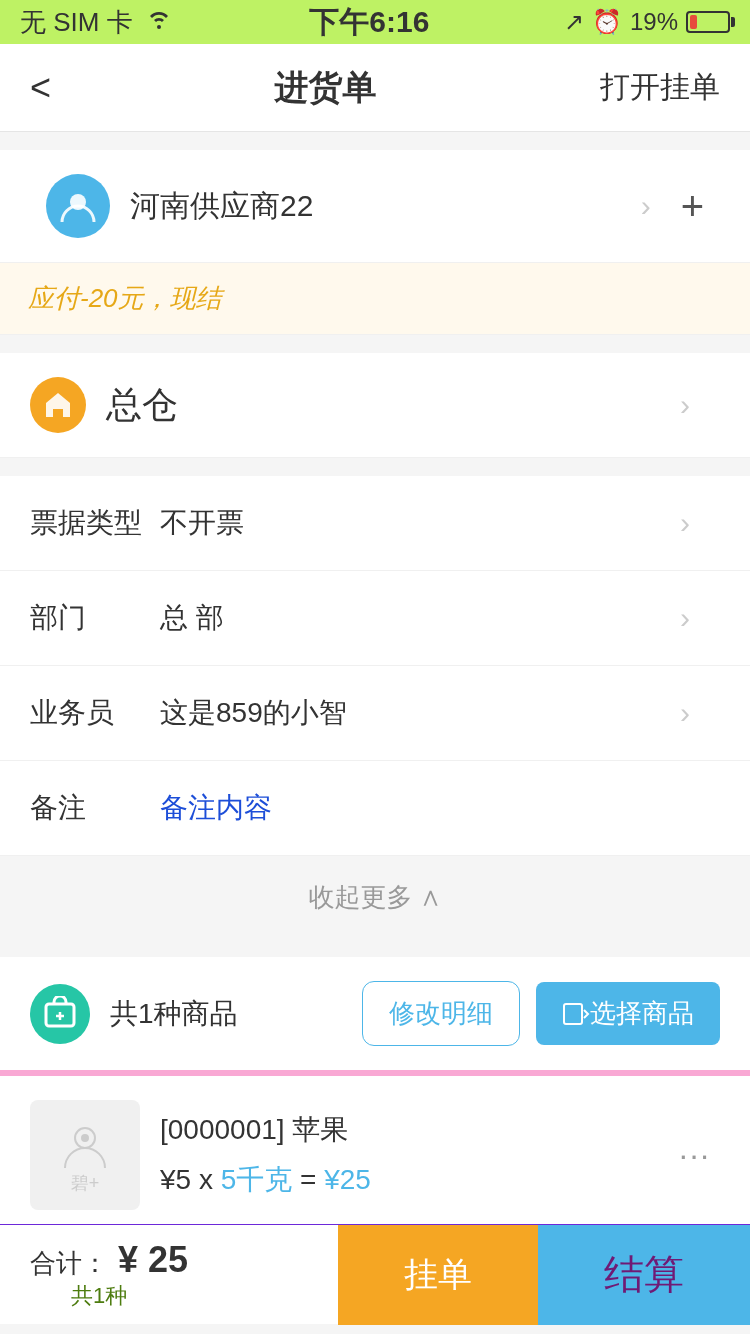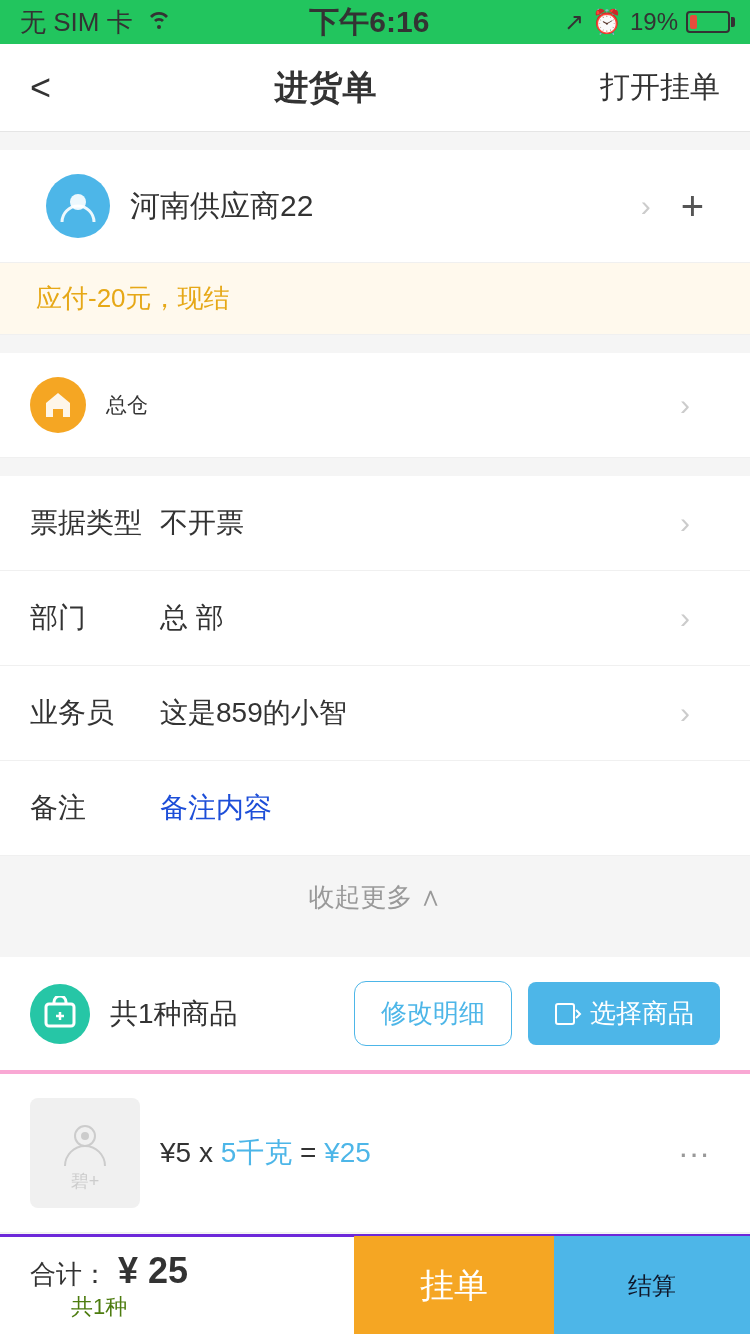--- a/index.html
+++ b/index.html
@@ -9,21 +9,21 @@
       min-height: 1334px;
       font-family: -apple-system, "PingFang SC", "Helvetica Neue", Arial, sans-serif;
       background: #f5f5f5;
       font-size: 28px;
       color: #333;
     }
 
     
     .status-bar {
       height: 44px;
-      background: #22c55e;
+      background: #bef264;
       display: flex;
       align-items: center;
       justify-content: space-between;
       padding: 4px 20px;
       font-size: 26px;
       font-weight: 500;
     }
     .status-left { display: flex; align-items: center; gap: 10px; }
     .status-center { font-size: 30px; font-weight: 700; }
     .status-right { display: flex; align-items: center; gap: 8px; font-size: 24px; }
@@ -103,24 +103,25 @@
     }
     .plus-btn {
       font-size: 40px;
       color: #555;
       cursor: pointer;
     }
 
     
     .notice-banner {
       background: #fff9ed;
-      padding: 18px 36px;
+      padding: 18px 28px;
       font-size: 26px;
       color: #e6a817;
       border-bottom: 1px solid #f0f0f0;
+      font-style: italic;
     }
 
     
     .form-row {
       display: flex;
       align-items: center;
       padding: 28px 30px;
       background: #fff;
       border-bottom: 1px solid #f0f0f0;
       min-height: 88px;
@@ -151,41 +152,41 @@
       border-bottom: 1px solid #f0f0f0;
     }
     .warehouse-icon {
       width: 56px; height: 56px; border-radius: 50%;
       background: #f5a623;
       display: flex; align-items: center; justify-content: center;
       margin-right: 20px; flex-shrink: 0;
     }
     .warehouse-name {
       flex: 1;
-      font-size: 21px;
+      font-size: 36px;
       color: #333;
     }
 
     
     .collapse-more {
       background: #f5f5f5;
       text-align: center;
       padding: 24px;
       font-size: 26px;
       color: #999;
       cursor: pointer;
     }
 
     
     .product-section-header {
       display: flex;
       align-items: center;
       padding: 24px 30px;
       background: #fff;
-      border-bottom: 4px solid #f9a8d4;
+      border-bottom: 6px solid #f9a8d4;
     }
     .product-icon {
       width: 60px; height: 60px; border-radius: 50%;
       background: #26c6a6;
       display: flex; align-items: center; justify-content: center;
       margin-right: 20px;
     }
     .product-count {
       flex: 1;
       font-size: 28px;
@@ -204,21 +205,20 @@
     .btn-blue {
       background: #4db6e8;
       color: #fff;
       border: none;
       padding: 14px 26px;
       border-radius: 8px;
       font-size: 26px;
       cursor: pointer;
       display: flex;
       align-items: center;
-      gap: 8px;
     }
 
     
     .product-item {
       display: flex;
       align-items: center;
       padding: 24px 30px;
       background: #fff;
       border-bottom: 1px solid #f0f0f0;
     }
@@ -256,28 +256,28 @@
     .product-more {
       color: #999;
       font-size: 32px;
       cursor: pointer;
       padding: 10px;
     }
 
     
     .bottom-bar {
       position: fixed;
-      bottom: 0;
+      bottom: 10px;
       left: 0;
       width: 750px;
       height: 100px;
       display: flex;
       align-items: center;
       background: #fff;
-      border-top: 3px solid #6d28d9;
+      border-top: 1px solid #6d28d9;
     }
     .total-section {
       flex: 1;
       padding: 0 30px;
       display: flex;
       flex-direction: column;
     }
     .total-label {
       font-size: 26px;
       color: #333;
@@ -301,26 +301,26 @@
       background: #f5a623;
       color: #fff;
       border: none;
       font-size: 34px;
       cursor: pointer;
       display: flex;
       align-items: center;
       justify-content: center;
     }
     .btn-checkout {
-      width: 196px;
+      width: 212px;
       height: 100px;
       background: #4db6e8;
-      color: #0f172a;
+      color: #701a75;
       border: none;
-      font-size: 24px;
+      font-size: 40px;
       cursor: pointer;
       display: flex;
       align-items: center;
       justify-content: center;
     }
 
     
     .bottom-spacer { height: 100px; }
   </style>
 </head>
@@ -442,20 +442,23 @@
       <div class="product-thumb-watermark">
         <svg width="60" height="60" viewBox="0 0 60 60" fill="none">
           <circle cx="30" cy="22" r="10" stroke="#ccc" stroke-width="2"></circle>
           <path d="M10 52c0-11 8.954-20 20-20s20 8.954 20 20" stroke="#ccc" stroke-width="2"></path>
           <circle cx="30" cy="22" r="4" fill="#ccc"></circle>
         </svg>
         <div style="font-size:18px;color:#ccc;margin-top:-8px;">碧+</div>
       </div>
     </div>
     <div class="product-info">
+      <div class="product-name">
+        <span>[0000001] </span><span>苹果</span>
+      </div>
       <div class="product-price">
         <span>¥5 x </span><span class="highlight">5千克</span><span> = </span><span class="highlight">¥25</span>
       </div>
     </div>
     <span class="product-more">···</span>
   </div>
 </div>
 
 <div class="bottom-spacer"></div>
 

